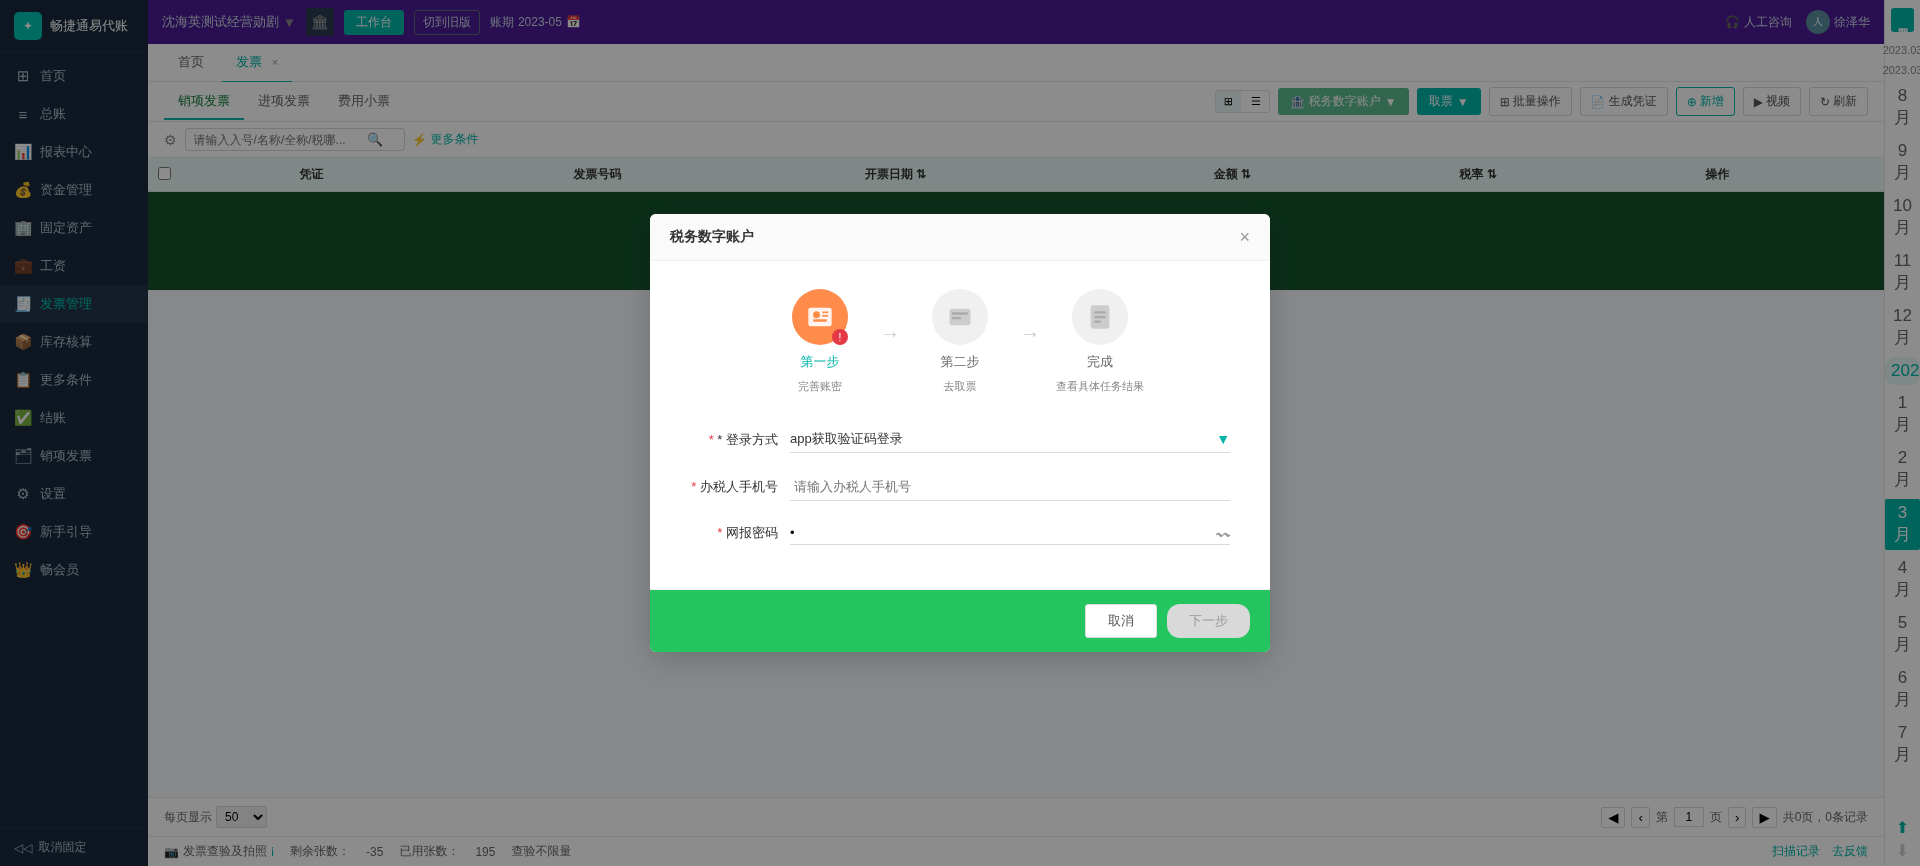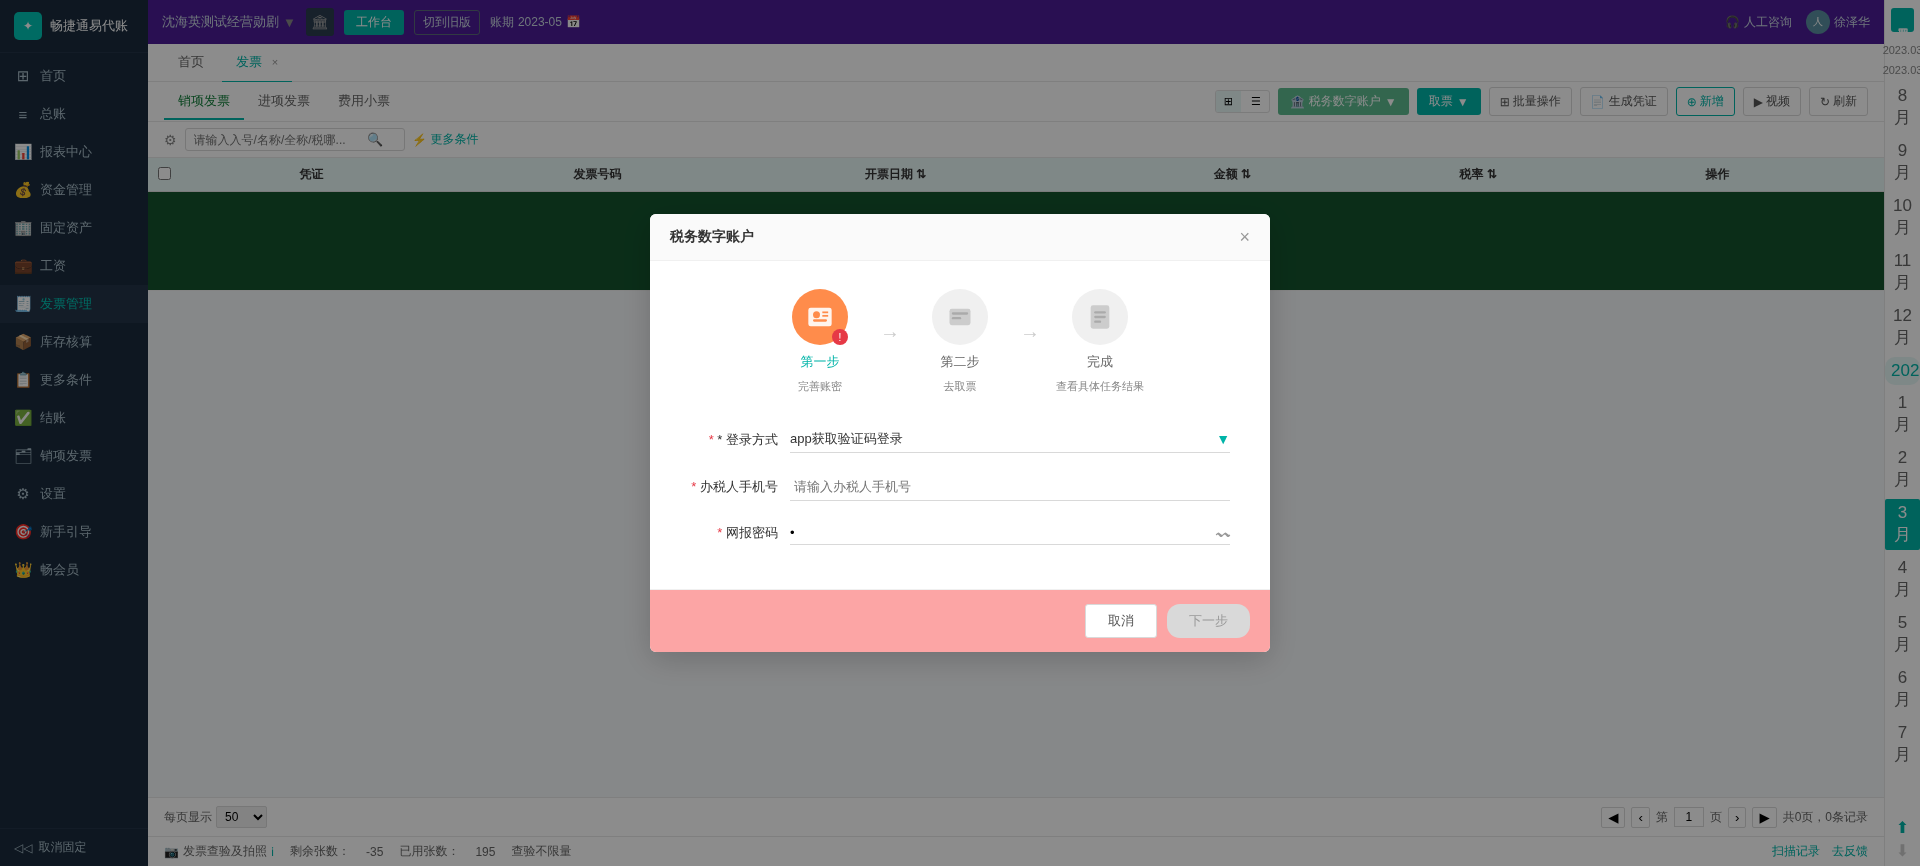--- a/index.html
+++ b/index.html
@@ -268,21 +268,21 @@
 
     
     .pwd-wrap { display: flex; align-items: center; border-bottom: 1px solid #d9d9d9; flex: 1; }
     .pwd-eye { margin-left: auto; color: #999; cursor: pointer; font-size: 14px; }
 
     
     .modal-footer {
       padding: 14px 20px;
       border-top: 1px solid #f0f0f0;
       display: flex; justify-content: flex-end;
-      gap: 10px; background: #fca5a5;
+      gap: 10px; background: #22c55e;
     }
     .btn-cancel { background: white; border: 1px solid #d9d9d9; color: #555; padding: 7px 22px; border-radius: 3px; font-size: 13px; cursor: pointer; }
     .btn-next { background: #d9d9d9; border: none; color: #999; padding: 7px 22px; border-radius: 13px; font-size: 13px; cursor: pointer; }
   </style>
 </head>
 <body>
 
 <div class="sidebar">
   <div class="sidebar-logo">
     <div class="sidebar-logo-icon">

